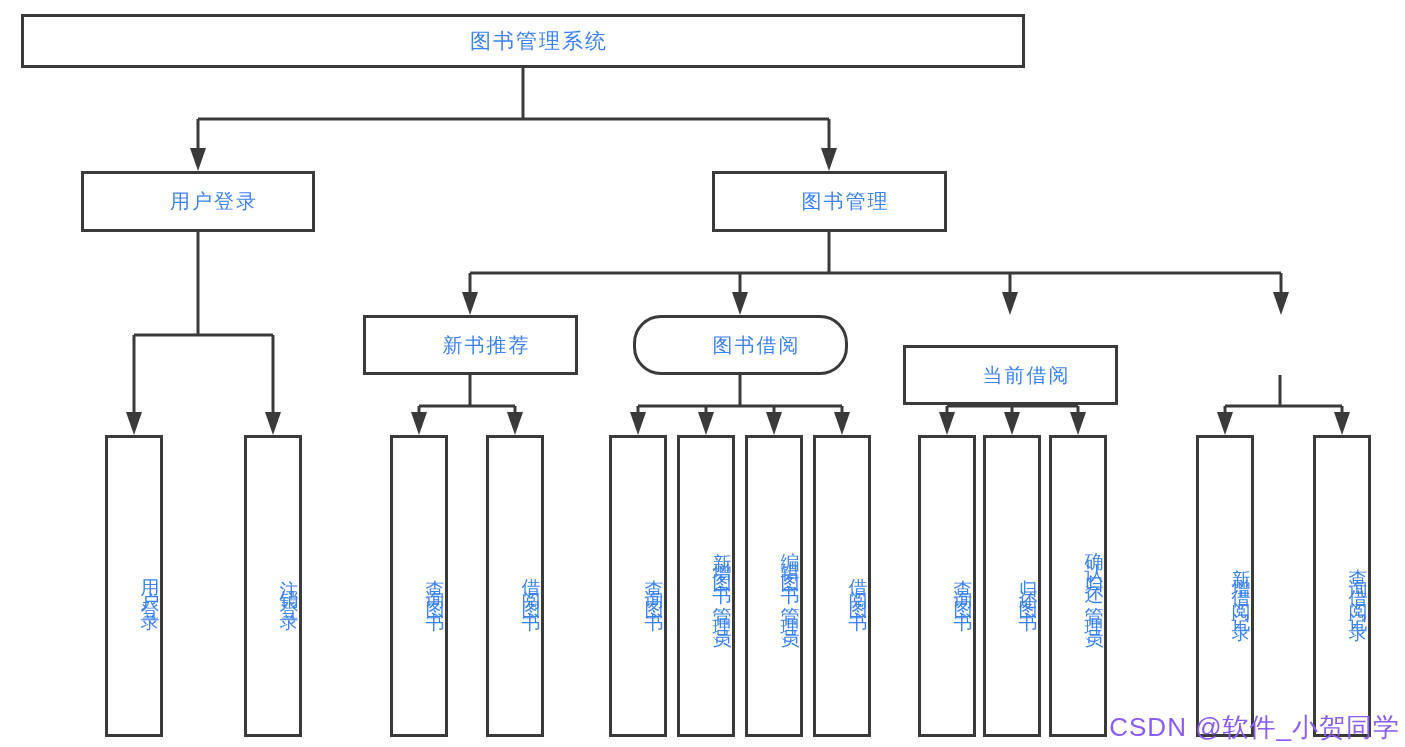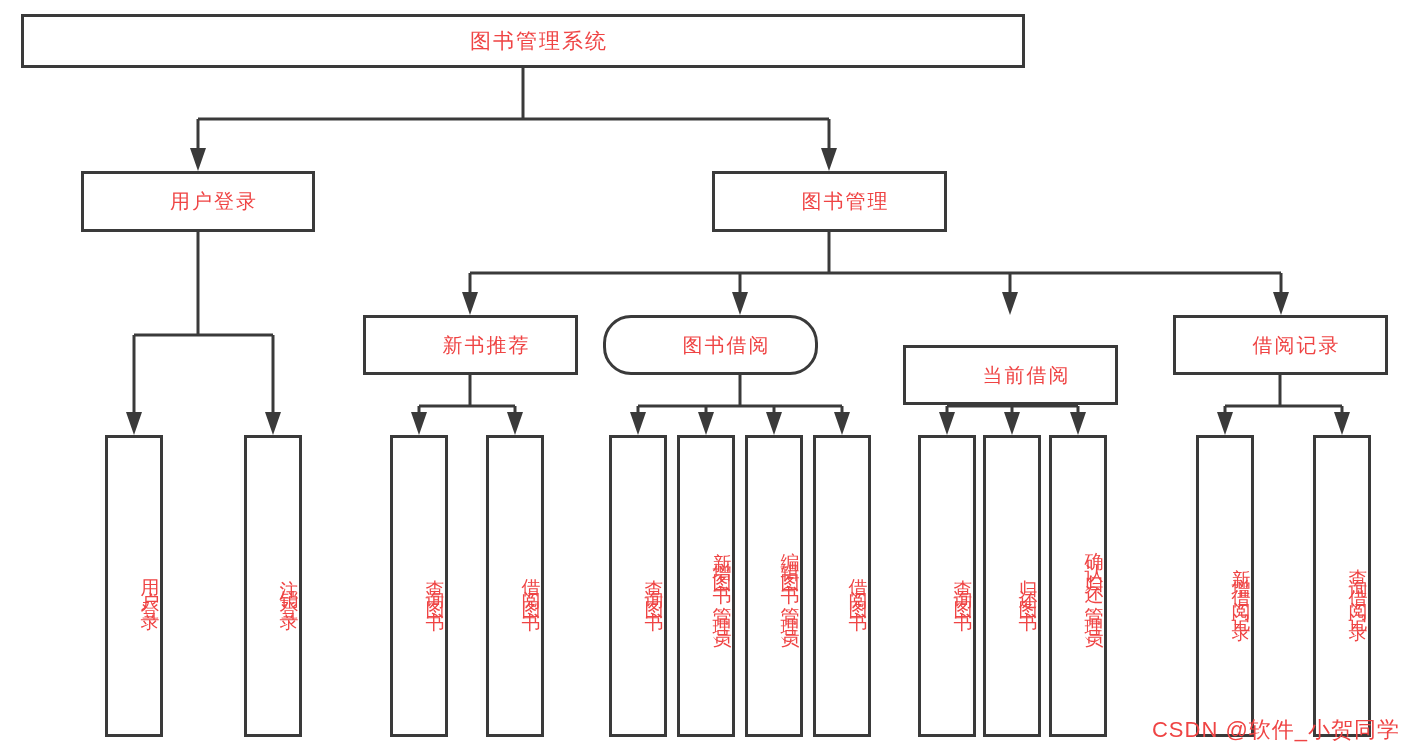--- a/index.html
+++ b/index.html
@@ -18,63 +18,63 @@
     pointer-events: none;
   }
   .box {
     position: absolute;
     box-sizing: border-box;
     border: 3px solid #3a3a3a;
     background: #ffffff;
     display: flex;
     align-items: center;
     justify-content: center;
-    color: #ef4444;
+    color: #3b82f6;
     padding-left: 32px;
   }
   .h-label { font-size: 20px; letter-spacing: 2px; white-space: nowrap; }
   .root-label { font-size: 21px; letter-spacing: 2px; }
   .leaf .v-label {
     writing-mode: vertical-lr;
     text-orientation: mixed;
     font-size: 19px;
     letter-spacing: 11px;
     line-height: 1.05;
     white-space: nowrap;
   }
   
   #node-root        { left: 21px;  top: 14px;  width: 1004px; height: 54px; }
   #node-user-login  { left: 81px;  top: 171px; width: 234px;  height: 61px; }
   #node-book-mgmt   { left: 712px; top: 171px; width: 235px;  height: 61px; }
   .lvl3 { top: 315px; width: 215px; height: 60px; }
   #node-new-book    { left: 363px; }
-  #node-book-borrow { left: 603px; border-radius: 28px; }
+  #node-book-borrow { left: 633px; border-radius: 28px; }
   #node-cur-borrow  { left: 903px; margin-top: 30px; }
   #node-records     { left: 1173px; }
   .leaf { top: 435px; width: 58px; height: 302px; }
   #leaf-ul-login    { left: 105px; }
   #leaf-ul-logout   { left: 244px; }
   #leaf-nb-query    { left: 390px; }
   #leaf-nb-borrow   { left: 486px; }
   #leaf-bb-query    { left: 609px; }
   #leaf-bb-add      { left: 677px; }
   #leaf-bb-edit     { left: 745px; }
   #leaf-bb-borrow   { left: 813px; }
   #leaf-cb-query    { left: 918px; }
   #leaf-cb-return   { left: 983px; }
   #leaf-cb-confirm  { left: 1049px; }
   #leaf-br-add      { left: 1196px; }
   #leaf-br-query    { left: 1313px; }
   #watermark {
     position: absolute;
     right: 5px;
     bottom: 2px;
-    font-size: 22px;
+    font-size: 26px;
     letter-spacing: 1px;
-    color: #ef4444;
+    color: #8b5cf6;
     white-space: nowrap;
     margin-left: 8px;
   }
 </style>
 </head>
 <body>
 
 <div id="stage">
 
   <svg id="connectors" viewBox="0 0 1405 747" xmlns="http://www.w3.org/2000/svg">
@@ -149,23 +149,20 @@
   </div>
 
   <div class="box lvl3" id="node-book-borrow">
     <span class="h-label">图书借阅</span>
   </div>
 
   <div class="box lvl3" id="node-cur-borrow">
     <span class="h-label">当前借阅</span>
   </div>
 
-  <div class="box lvl3" id="node-records">
-    <span class="h-label">借阅记录</span>
-  </div>
 
   <div class="box leaf" id="leaf-ul-login">
     <span class="v-label">用户登录</span>
   </div>
 
   <div class="box leaf" id="leaf-ul-logout">
     <span class="v-label">注销登录</span>
   </div>
 
   <div class="box leaf" id="leaf-nb-query">

